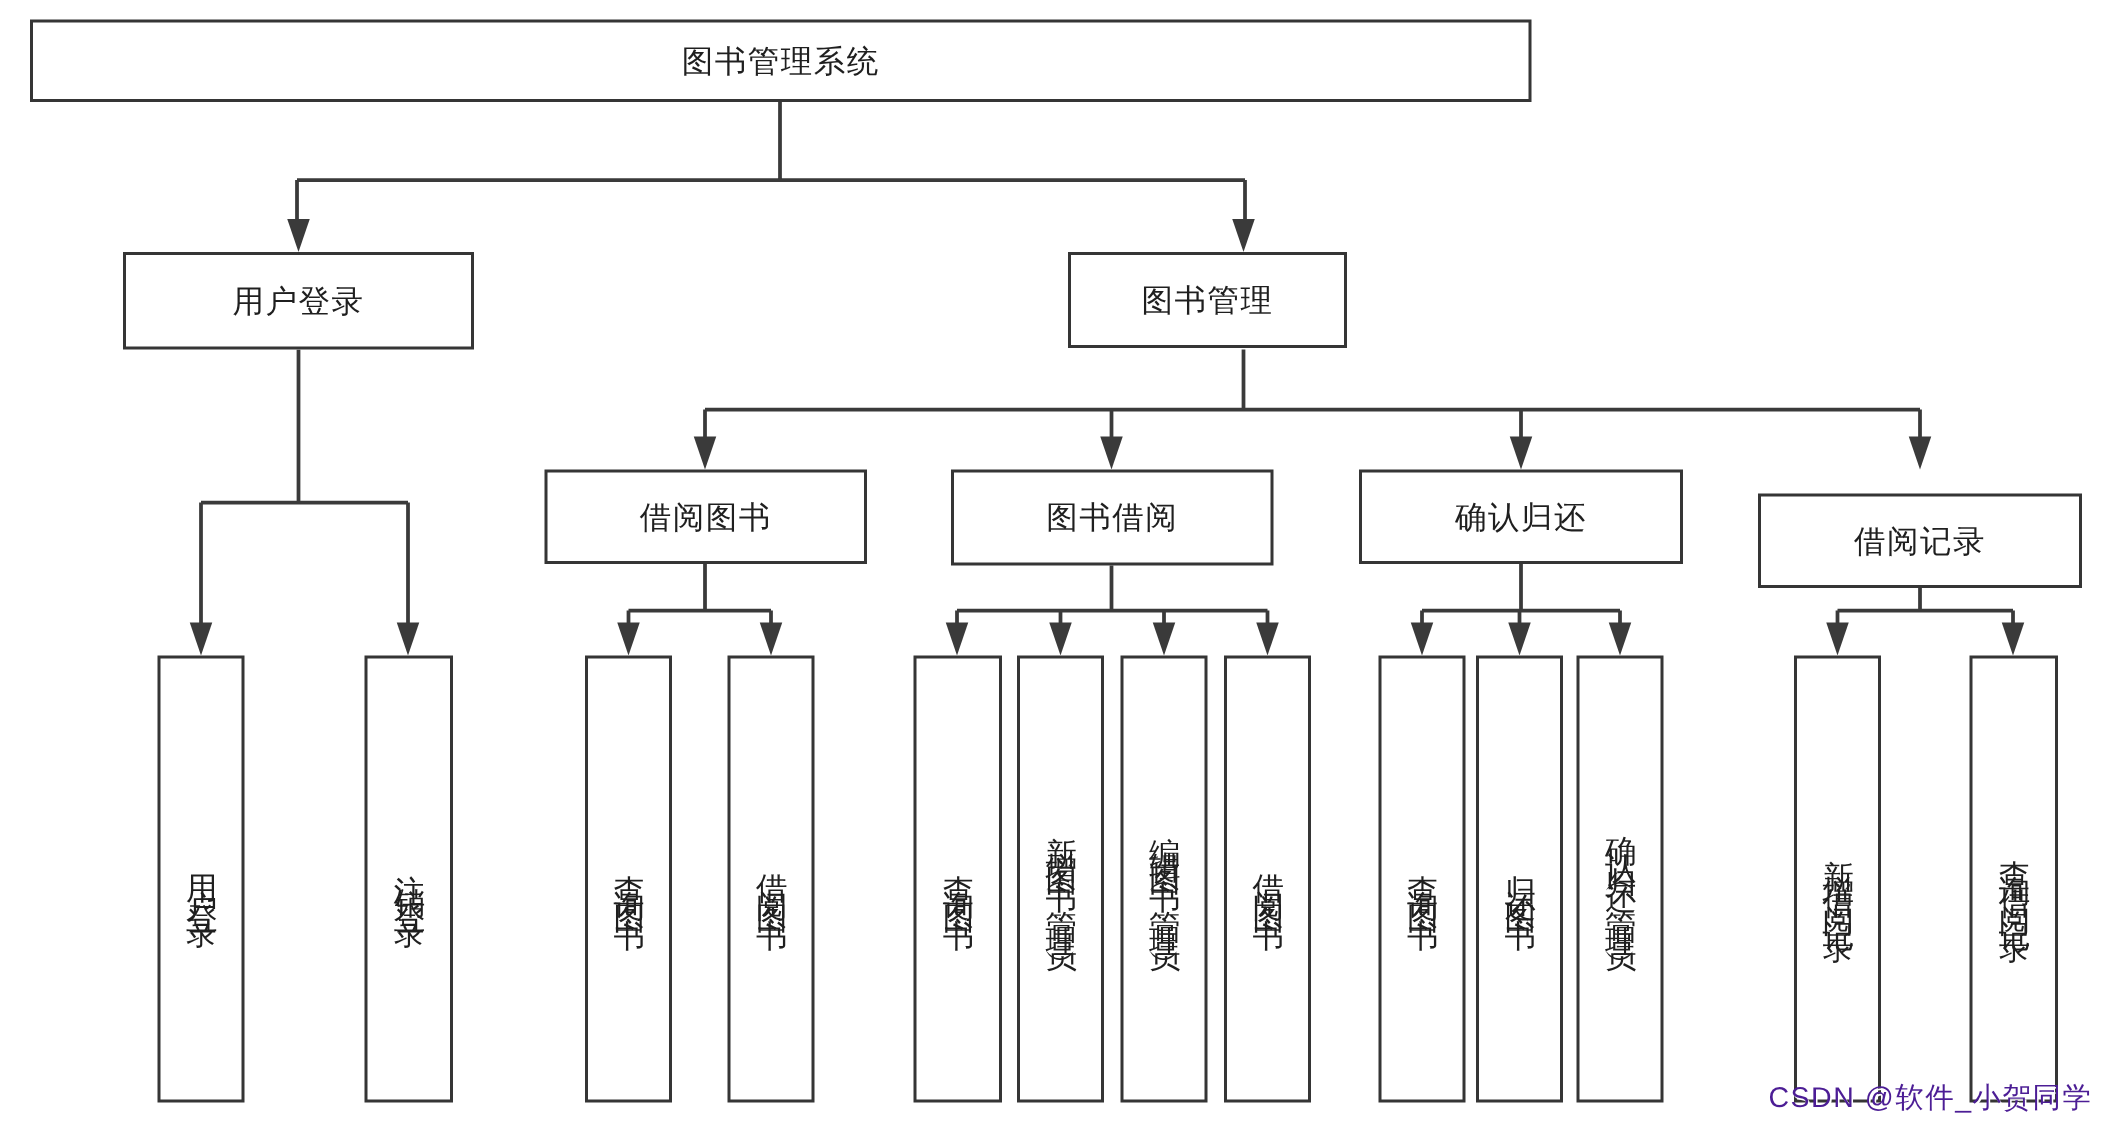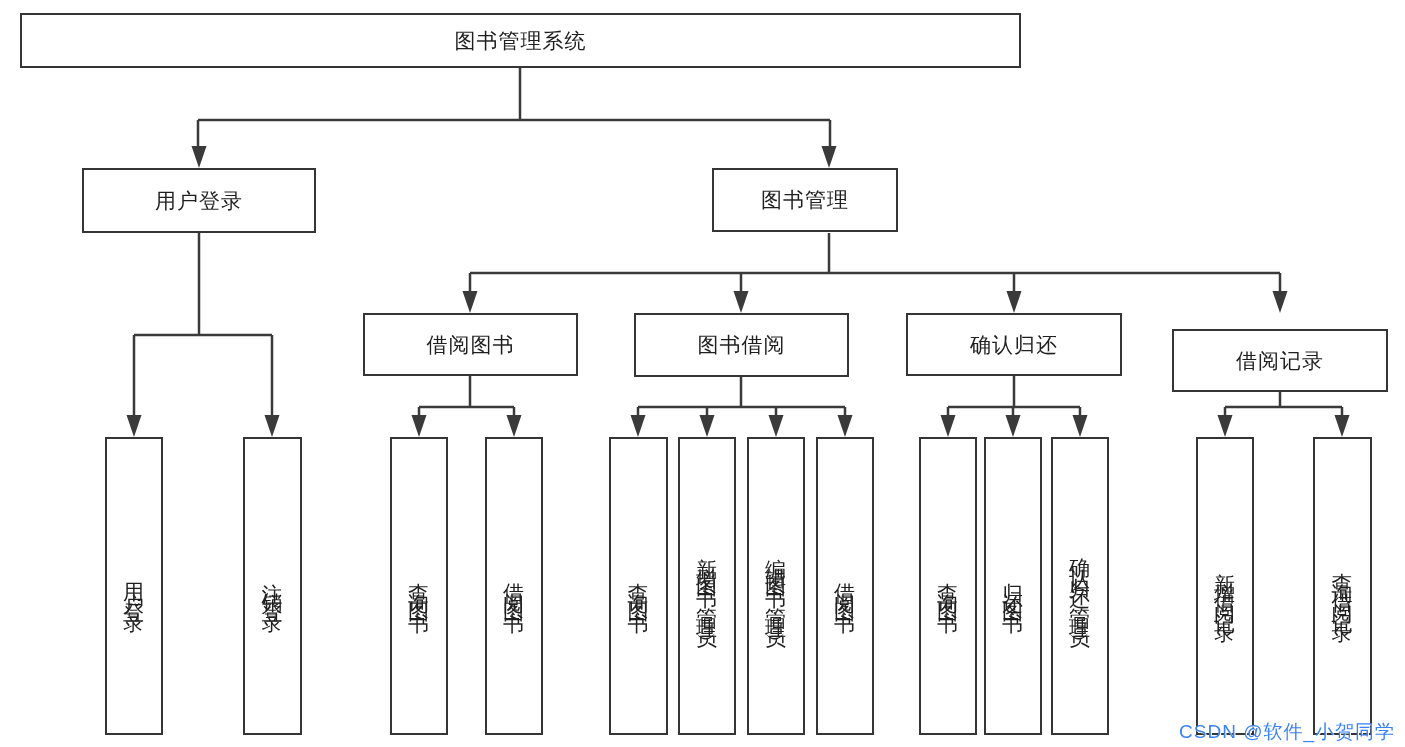--- a/index.html
+++ b/index.html
@@ -15,21 +15,21 @@
   }
   .box.h{font-size:21px;letter-spacing:1px;}
   .box.v span{
     writing-mode:vertical-lr;text-orientation:mixed;
     font-size:21px;line-height:1;letter-spacing:10px;
     white-space:nowrap;
   }
   .box.v{overflow:hidden;}
   #watermark{
     position:absolute;z-index:3;right:10px;top:719px;
-    font-size:19px;color:#3b82f6;letter-spacing:1px;
+    font-size:19px;color:#4c1d95;letter-spacing:1px;
     text-shadow:1px 1px 0 #ffffff;
     white-space:nowrap;
     margin-left:38px;
   }
 </style>
 </head>
 <body>
 
 <div id="canvas">
 

